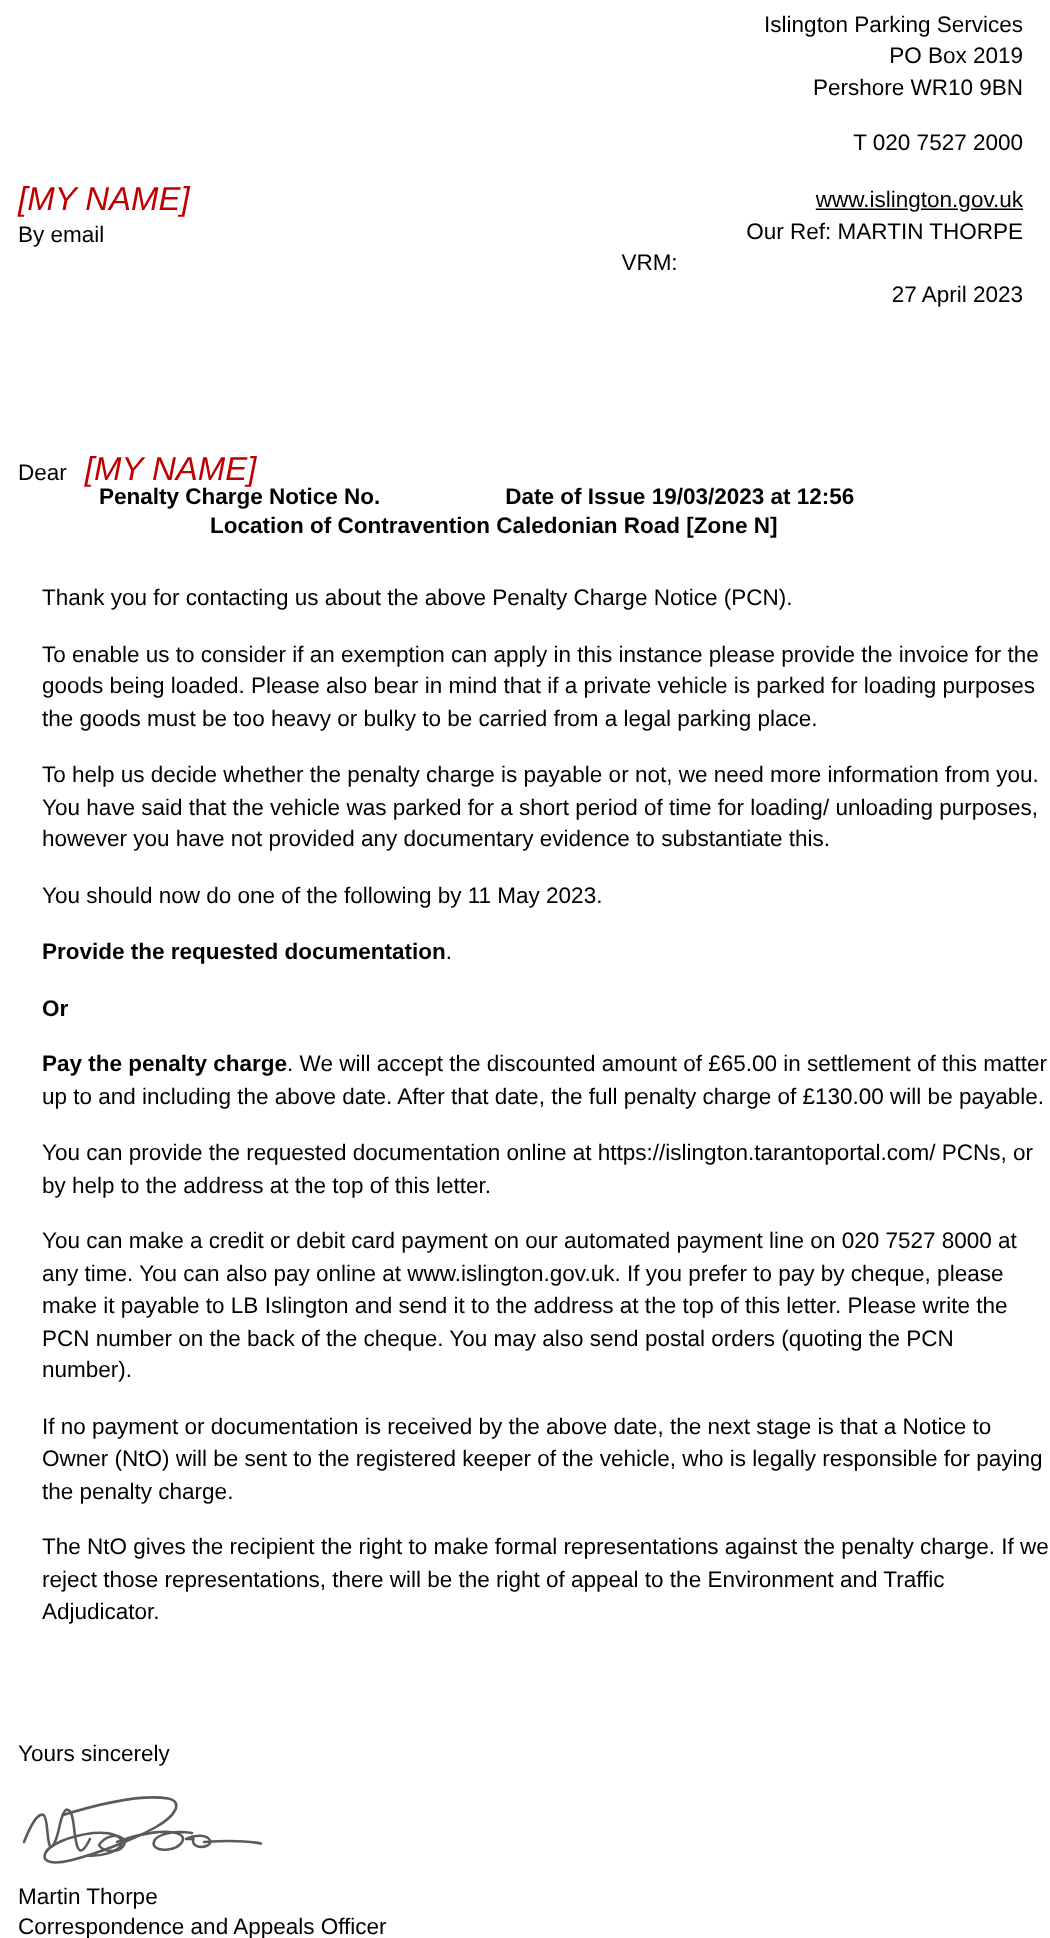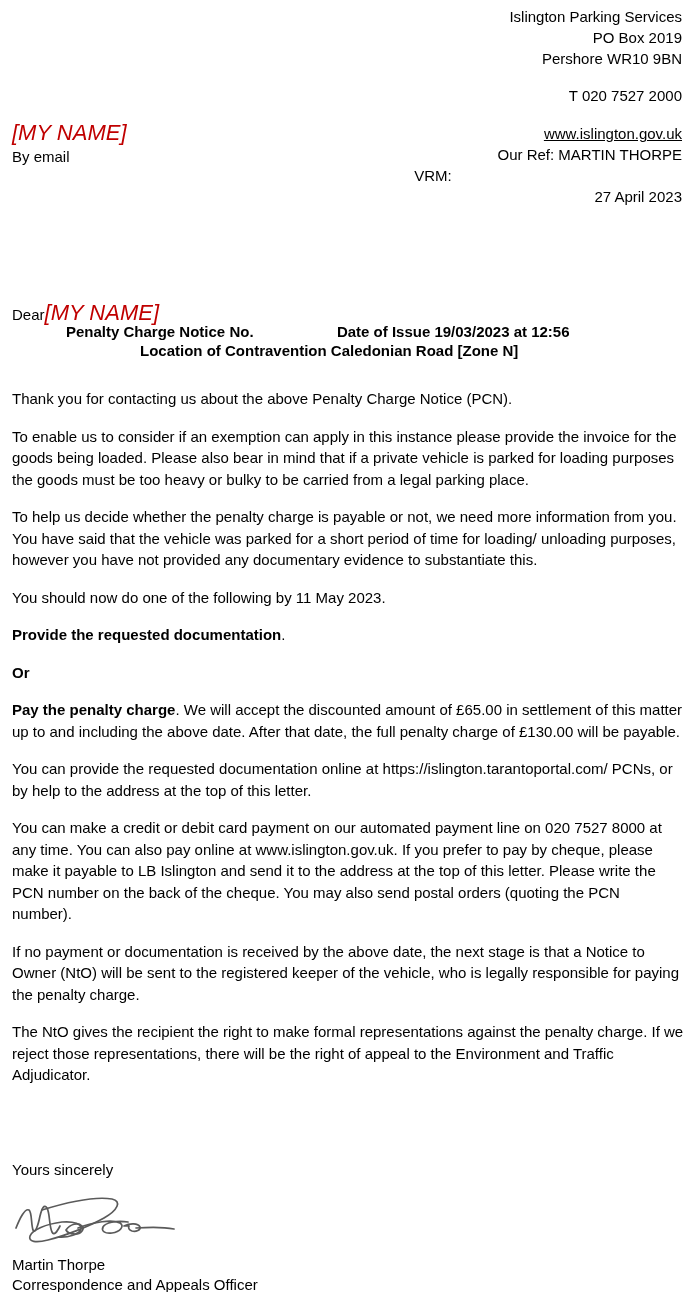--- a/index.html
+++ b/index.html
@@ -62,40 +62,41 @@
   }
 
   
   .salutation {
     position: absolute;
     left: 12px;
     top: 262px;
     font-size: 15px;
     display: flex;
     align-items: baseline;
+    gap: 12px;
   }
   .salutation .dear { font-size: 15px; }
 
   
   .pcn-block {
     position: absolute;
     left: 0;
     top: 322px;
     width: 700px;
     font-size: 15px;
     font-weight: bold;
     line-height: 19px;
   }
   .pcn-line-1 { padding-left: 66px; white-space: pre; }
   .pcn-line-2 { padding-left: 140px; white-space: pre; }
 
   
   .body-copy {
     position: absolute;
-    left: 12px;
+    left: 28px;
     top: 388px;
     width: 672px;
     font-size: 15px;
     line-height: 21.5px;
   }
   .body-copy p {
     margin: 0 0 16px 0;
   }
   b { font-weight: bold; }
 

